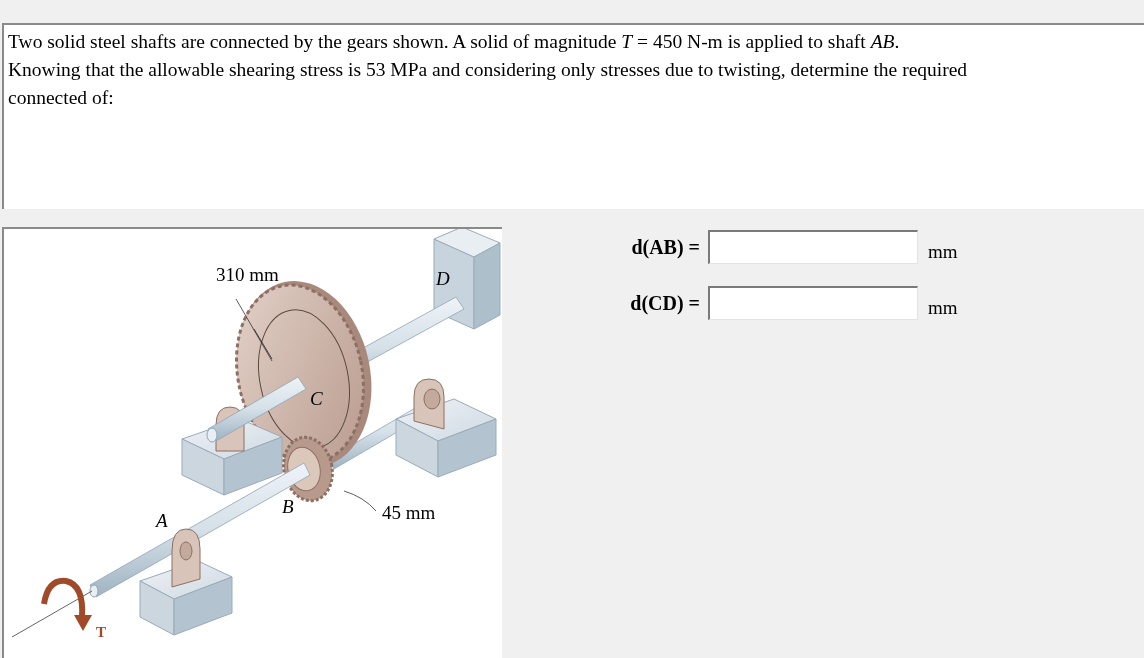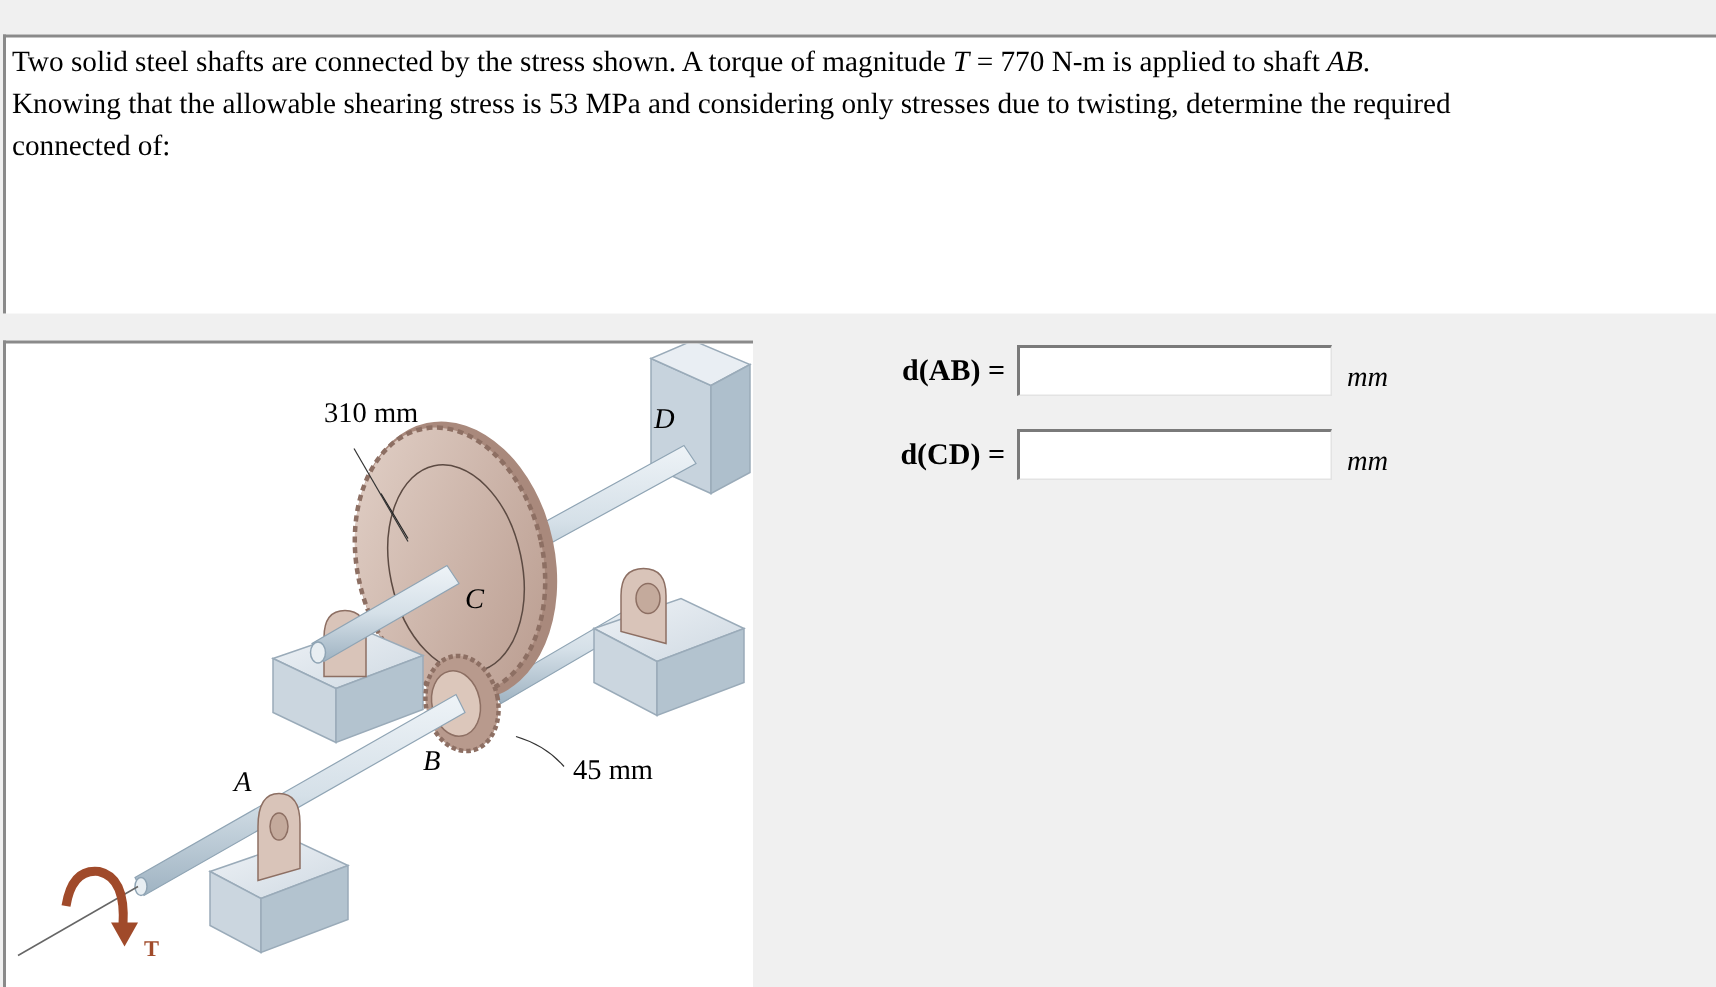--- a/index.html
+++ b/index.html
@@ -24,43 +24,43 @@
   .figure-box {
     position: absolute; left: 2px; top: 227px; width: 500px; height: 431px;
     background: #fff;
     border-top: 2px solid #8a8a8a;
     border-left: 2px solid #8a8a8a;
     box-sizing: border-box;
     overflow: hidden;
   }
   .figure-box svg { position: absolute; left: 0; top: 0; }
   .answer-row {
-    position: absolute; left: 562px; height: 36px;
+    position: absolute; left: 592px; height: 36px;
     display: flex; align-items: center;
   }
   .answer-label {
     width: 116px; text-align: right; font-weight: bold; font-size: 20px;
     padding-right: 8px; box-sizing: border-box;
   }
   .answer-input {
     width: 210px; height: 34px; box-sizing: border-box;
     border-top: 2px solid #7a7a7a; border-left: 2px solid #7a7a7a;
     border-right: 1px solid #e3e3e3; border-bottom: 1px solid #e3e3e3;
     background: #fff; font-family: "Liberation Serif", serif; font-size: 18px;
     padding: 2px 4px;
   }
-  .answer-unit { margin-left: 10px; font-size: 19px; margin-top: 10px; font-style: italic; }
+  .answer-unit { margin-left: 10px; font-size: 19px; margin-top: 10px; }
   .fig-label { font-family: "Liberation Serif", serif; font-size: 19px; }
   .fig-label.italic { font-style: italic; }
 </style>
 </head>
 <body>
 
 <div class="problem-box">
-  <div class="line"><span>Two solid steel shafts are connected by the stress shown.  A torque of magnitude </span><i>T</i><span> = 770 N-m is applied to shaft </span><i>AB</i><span>.</span></div>
+  <div class="line"><span>Two solid steel shafts are connected by the gears shown.  A solid of magnitude </span><i>T</i><span> = 450 N-m is applied to shaft </span><i>AB</i><span>.</span></div>
   <div class="line"><span>Knowing that the allowable shearing stress is 53 MPa and considering only stresses due to twisting, determine the required</span></div>
   <div class="line"><span>connected of:</span></div>
 </div>
 
 <div class="figure-box">
   <svg width="500" height="431" viewBox="0 0 500 431">
     <defs>
       <linearGradient id="shaftG" x1="0" y1="0" x2="0" y2="1">
         <stop offset="0" stop-color="#eef3f7"></stop>
           <stop offset="0.5" stop-color="#d5e0e8"></stop>

